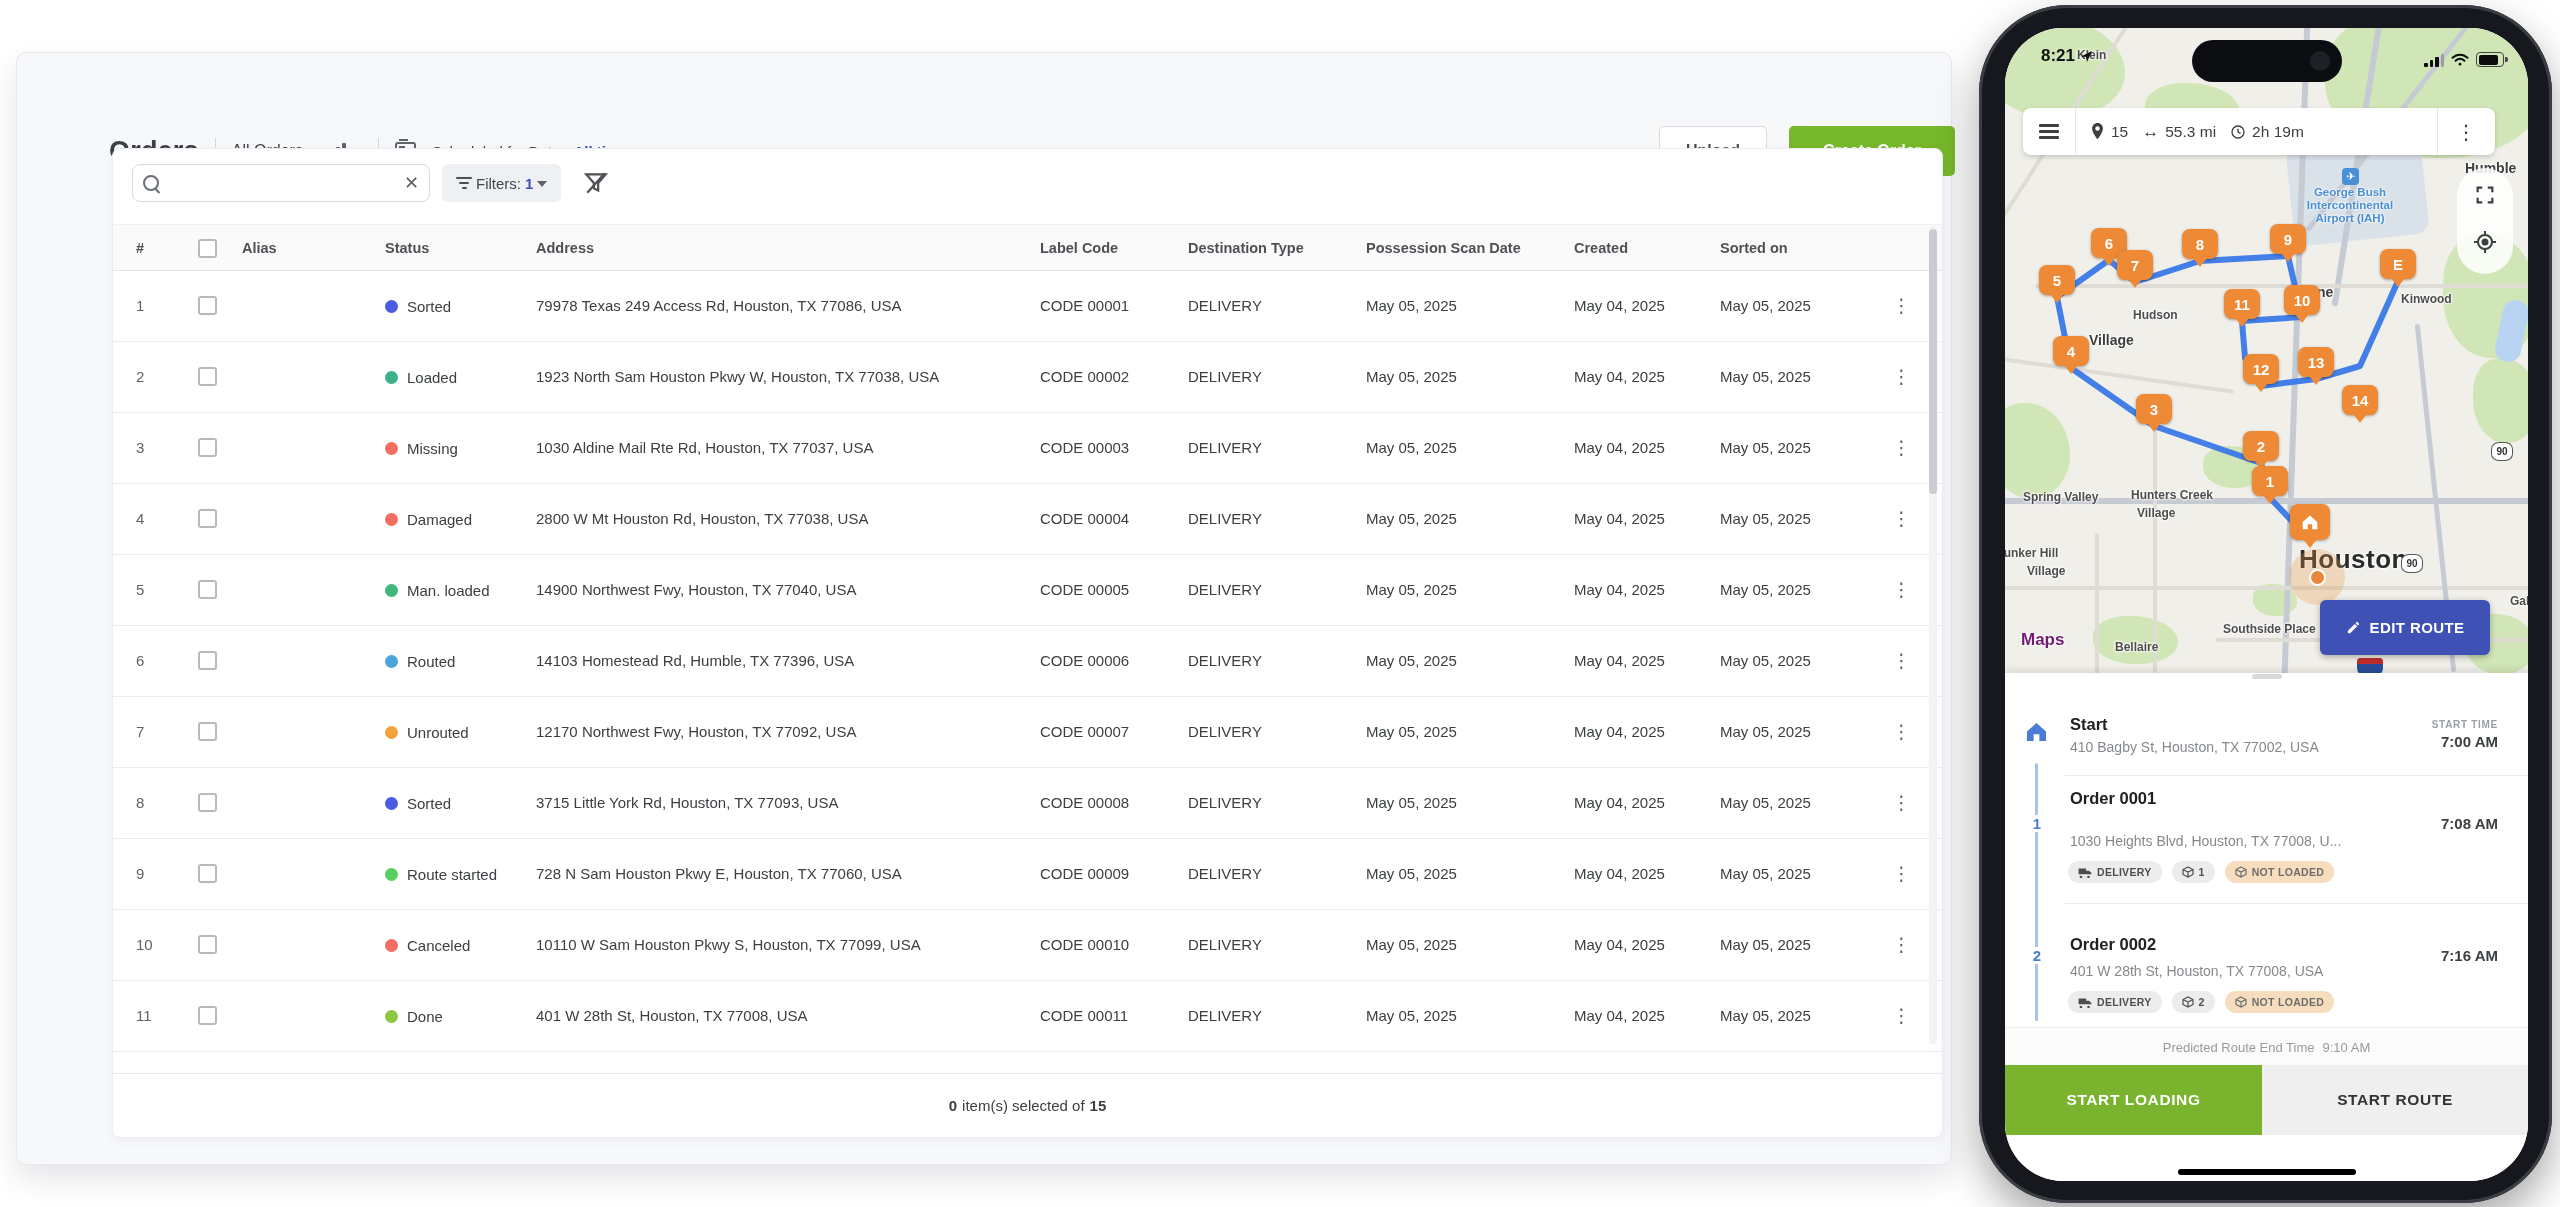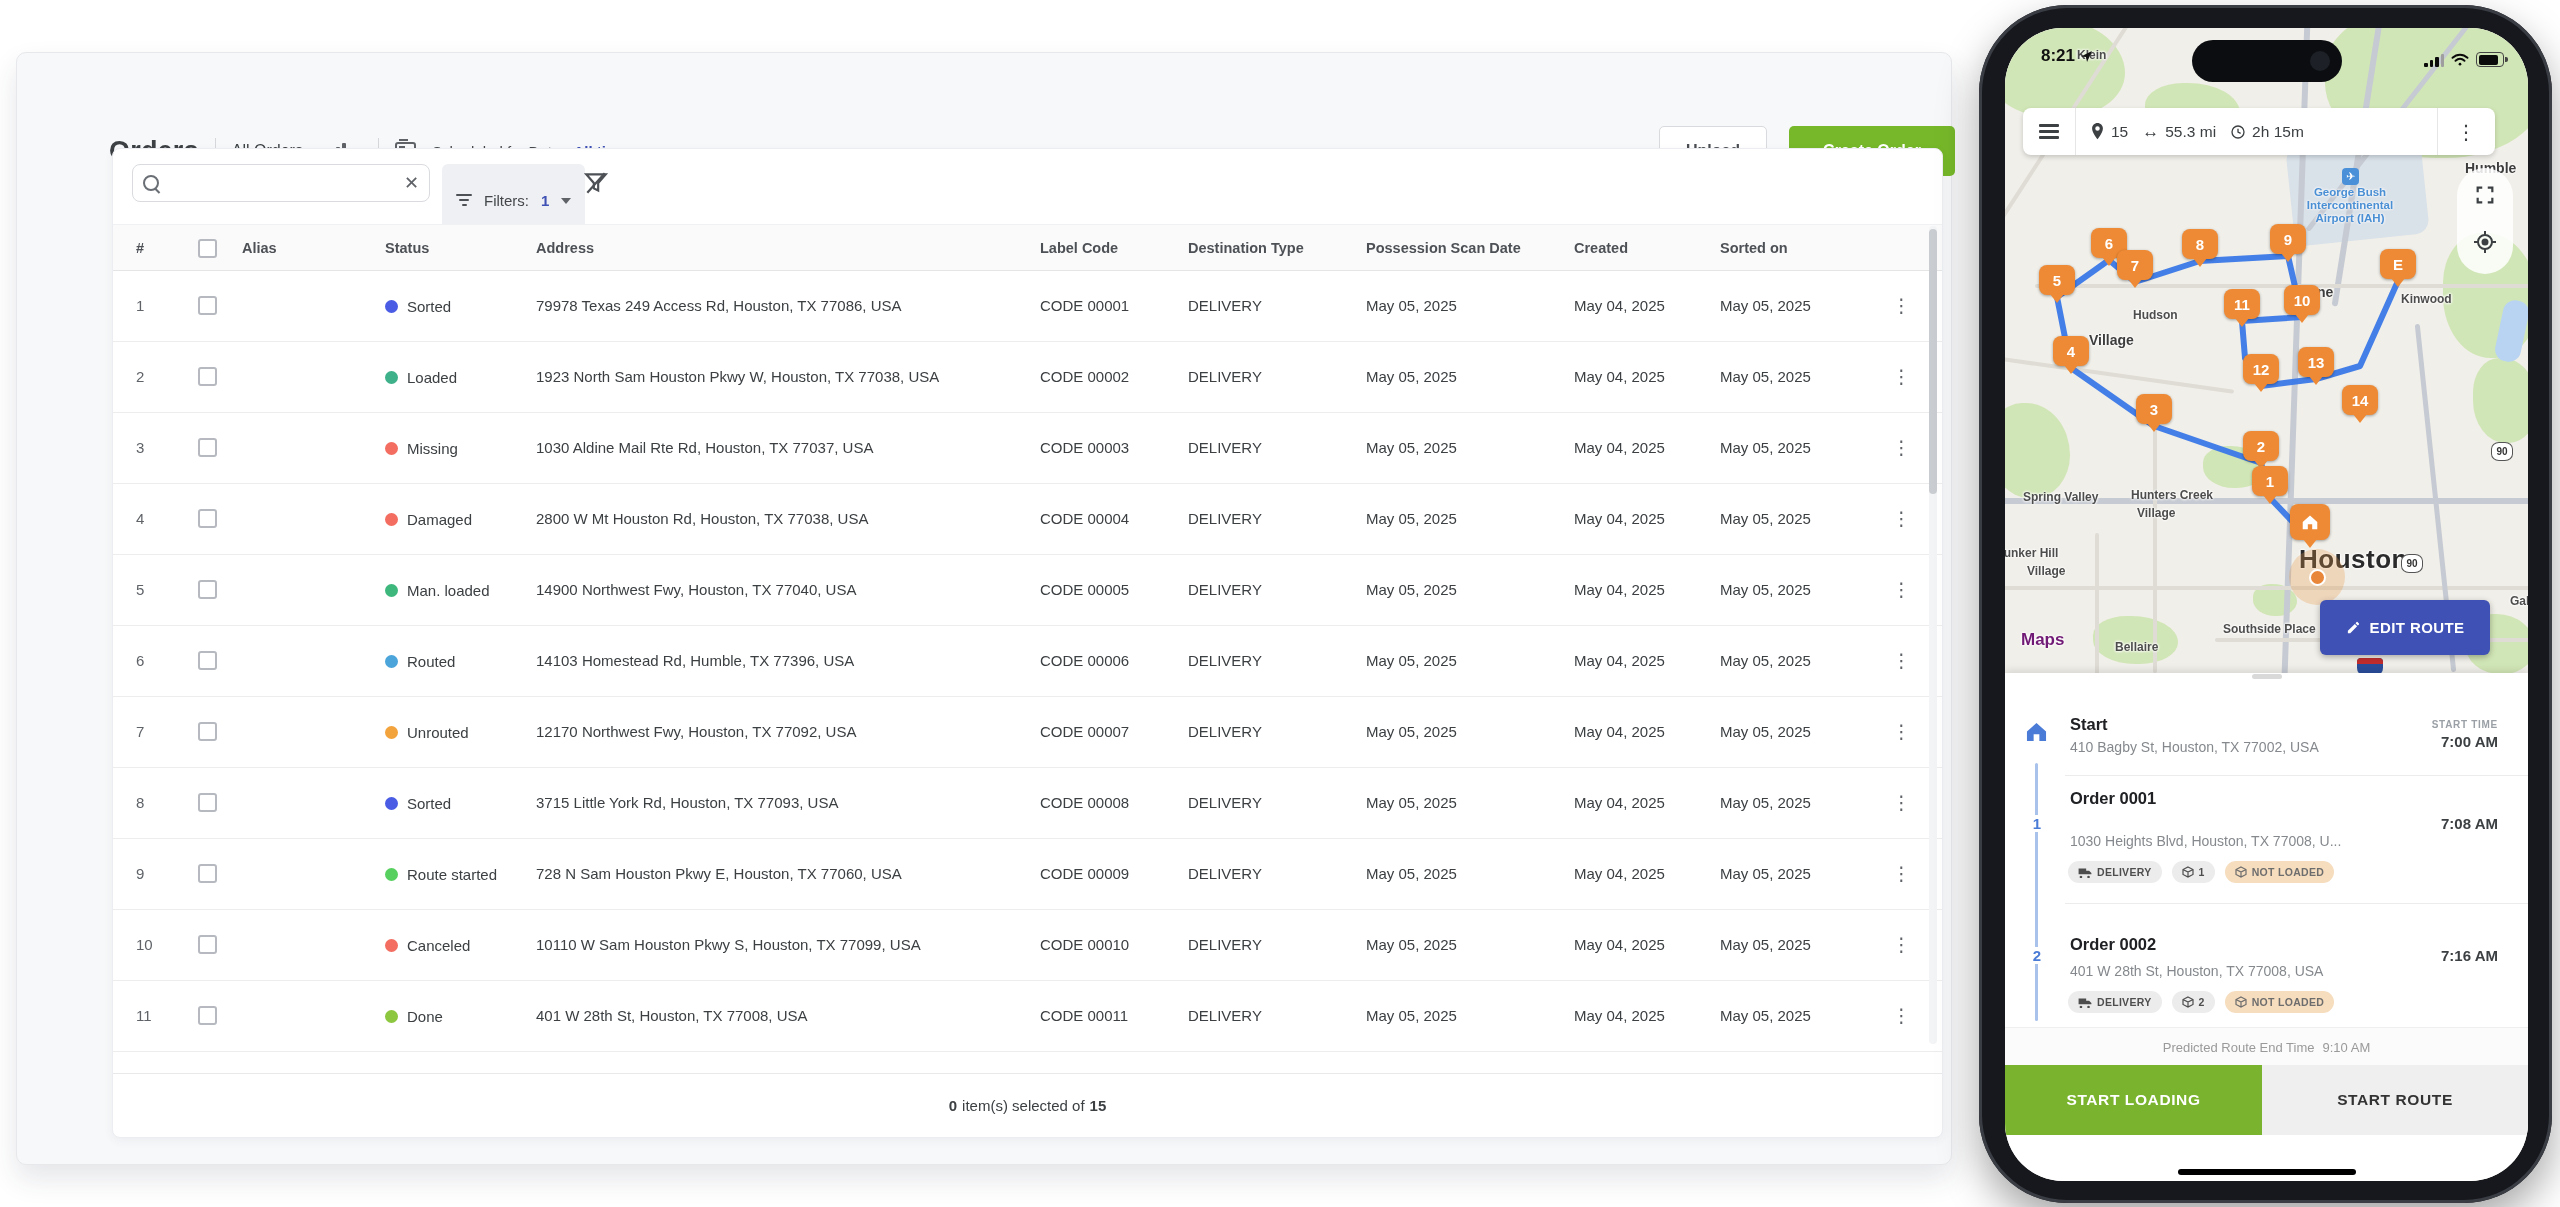--- a/index.html
+++ b/index.html
@@ -27,21 +27,21 @@
   
   .table-card{position:absolute;left:95px;top:95px;width:1829px;height:988px;background:#fff;
     border:1px solid #ecedf0;border-radius:8px;box-shadow:0 3px 10px rgba(60,70,90,.06);}
   .search-box{position:absolute;left:19px;top:15px;width:298px;height:38px;border:1px solid #d9dbde;border-radius:8px;
     background:#fff;display:flex;align-items:center;box-sizing:border-box;padding:0 10px;gap:8px;}
   .search-box input{border:none;outline:none;flex:1;font-size:15px;color:#3c4043;font-family:inherit;background:transparent;}
   .mag{width:12px;height:12px;border:2px solid #6a6f75;border-radius:50%;position:relative;flex:none;}
   .mag:after{content:"";position:absolute;left:11px;top:11px;width:6px;height:2px;background:#6a6f75;transform:rotate(45deg);transform-origin:0 0;}
   .clear-x{font-size:18px;color:#5f6368;cursor:pointer;flex:none;line-height:1;}
   .chip{position:absolute;left:329px;top:15px;height:38px;background:#eef0f3;border-radius:6px;display:flex;
-    align-items:center;gap:12px;padding:17px 14px;cursor:pointer;}
+    align-items:center;gap:4px;padding:0 14px;cursor:pointer;}
   .flines{display:flex;flex-direction:column;gap:3px;align-items:center;}
   .flines i{display:block;height:2px;background:#4d5156;border-radius:1px;}
   .chip-label{font-size:15px;color:#44474a;}
   .chip-count{font-size:15px;font-weight:700;color:#3f51b5;}
   .funnel-off{position:absolute;left:470px;top:21px;cursor:pointer;}
   
   .thead{position:absolute;left:0;top:75px;width:100%;height:47px;background:#fafafa;border-top:1px solid #f0f1f2;
     border-bottom:1px solid #e4e5e7;box-sizing:border-box;}
   .thead span{position:absolute;top:0;line-height:47px;font-size:14.5px;font-weight:700;color:#4d5156;}
   .rows{position:absolute;left:0;top:122px;width:100%;}
@@ -646,21 +646,21 @@
       </span>
       <span class="tb-group">
         <span class="tb-arrow">↔</span>
         <span>55.3 mi</span>
       </span>
       <span class="tb-group">
         <svg width="16" height="16" viewBox="0 0 24 24" fill="none" stroke="#3c4043" stroke-width="2">
           <circle cx="12" cy="12" r="9"></circle>
             <path d="M12 7v5l4 2"></path>
         </svg>
-        <span>2h 15m</span>
+        <span>2h 19m</span>
       </span>
       <span class="tb-kebab">
           <span class="tb-div"></span>
         <span class="kebab-v">⋮</span>
       </span>
     </div>
 
     <div class="sheet">
       <div class="handle"></div>
       <div class="timeline"></div>

